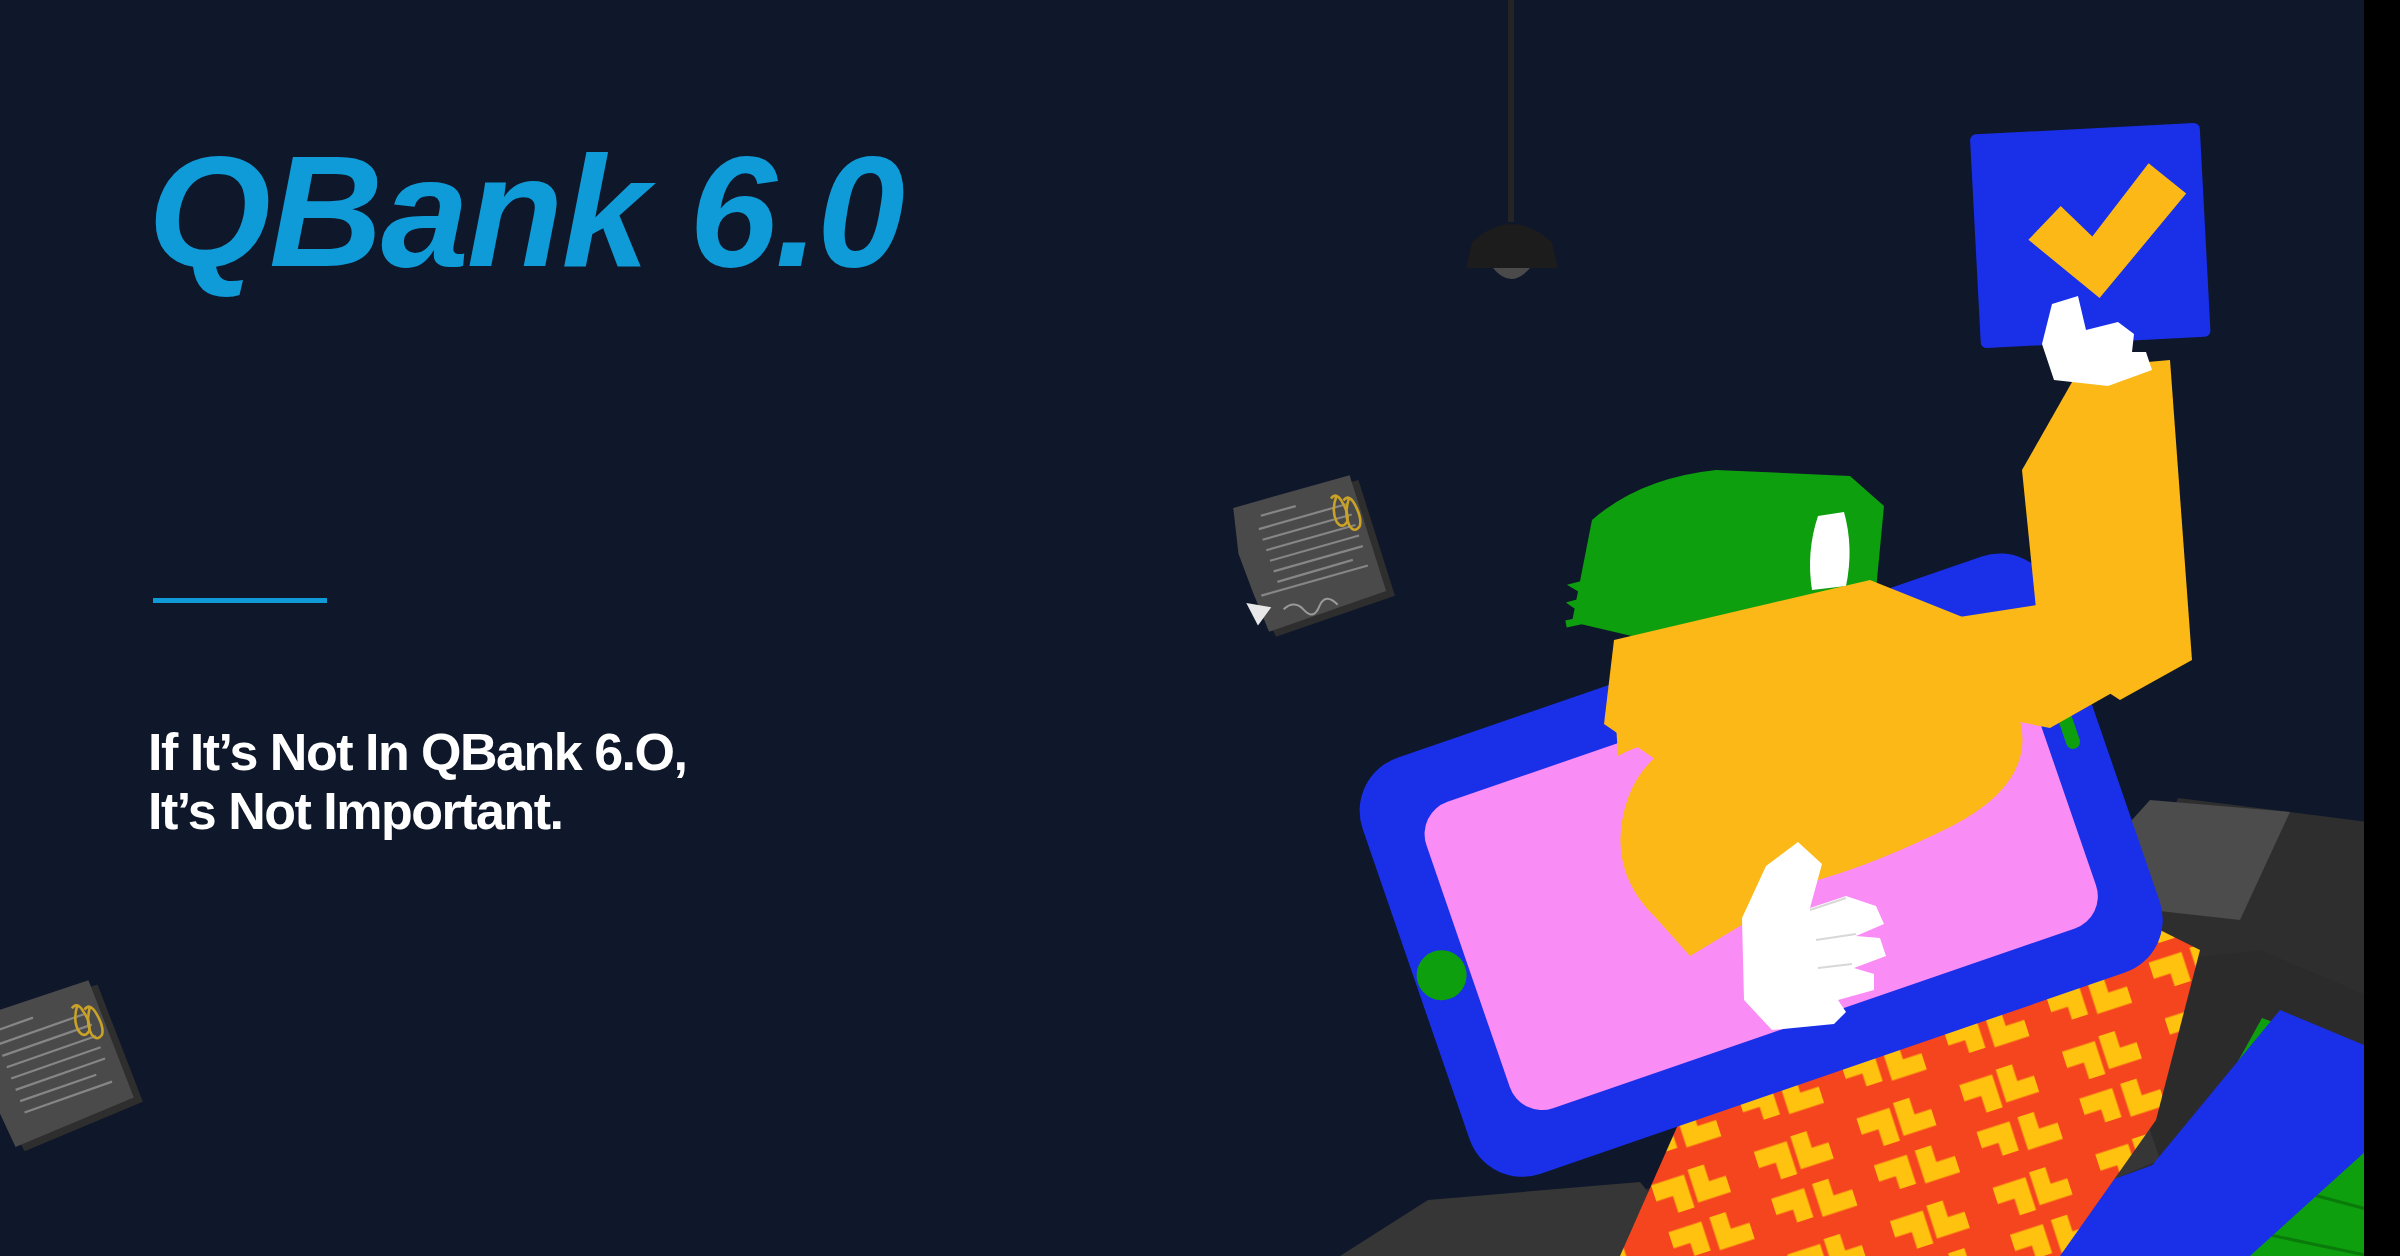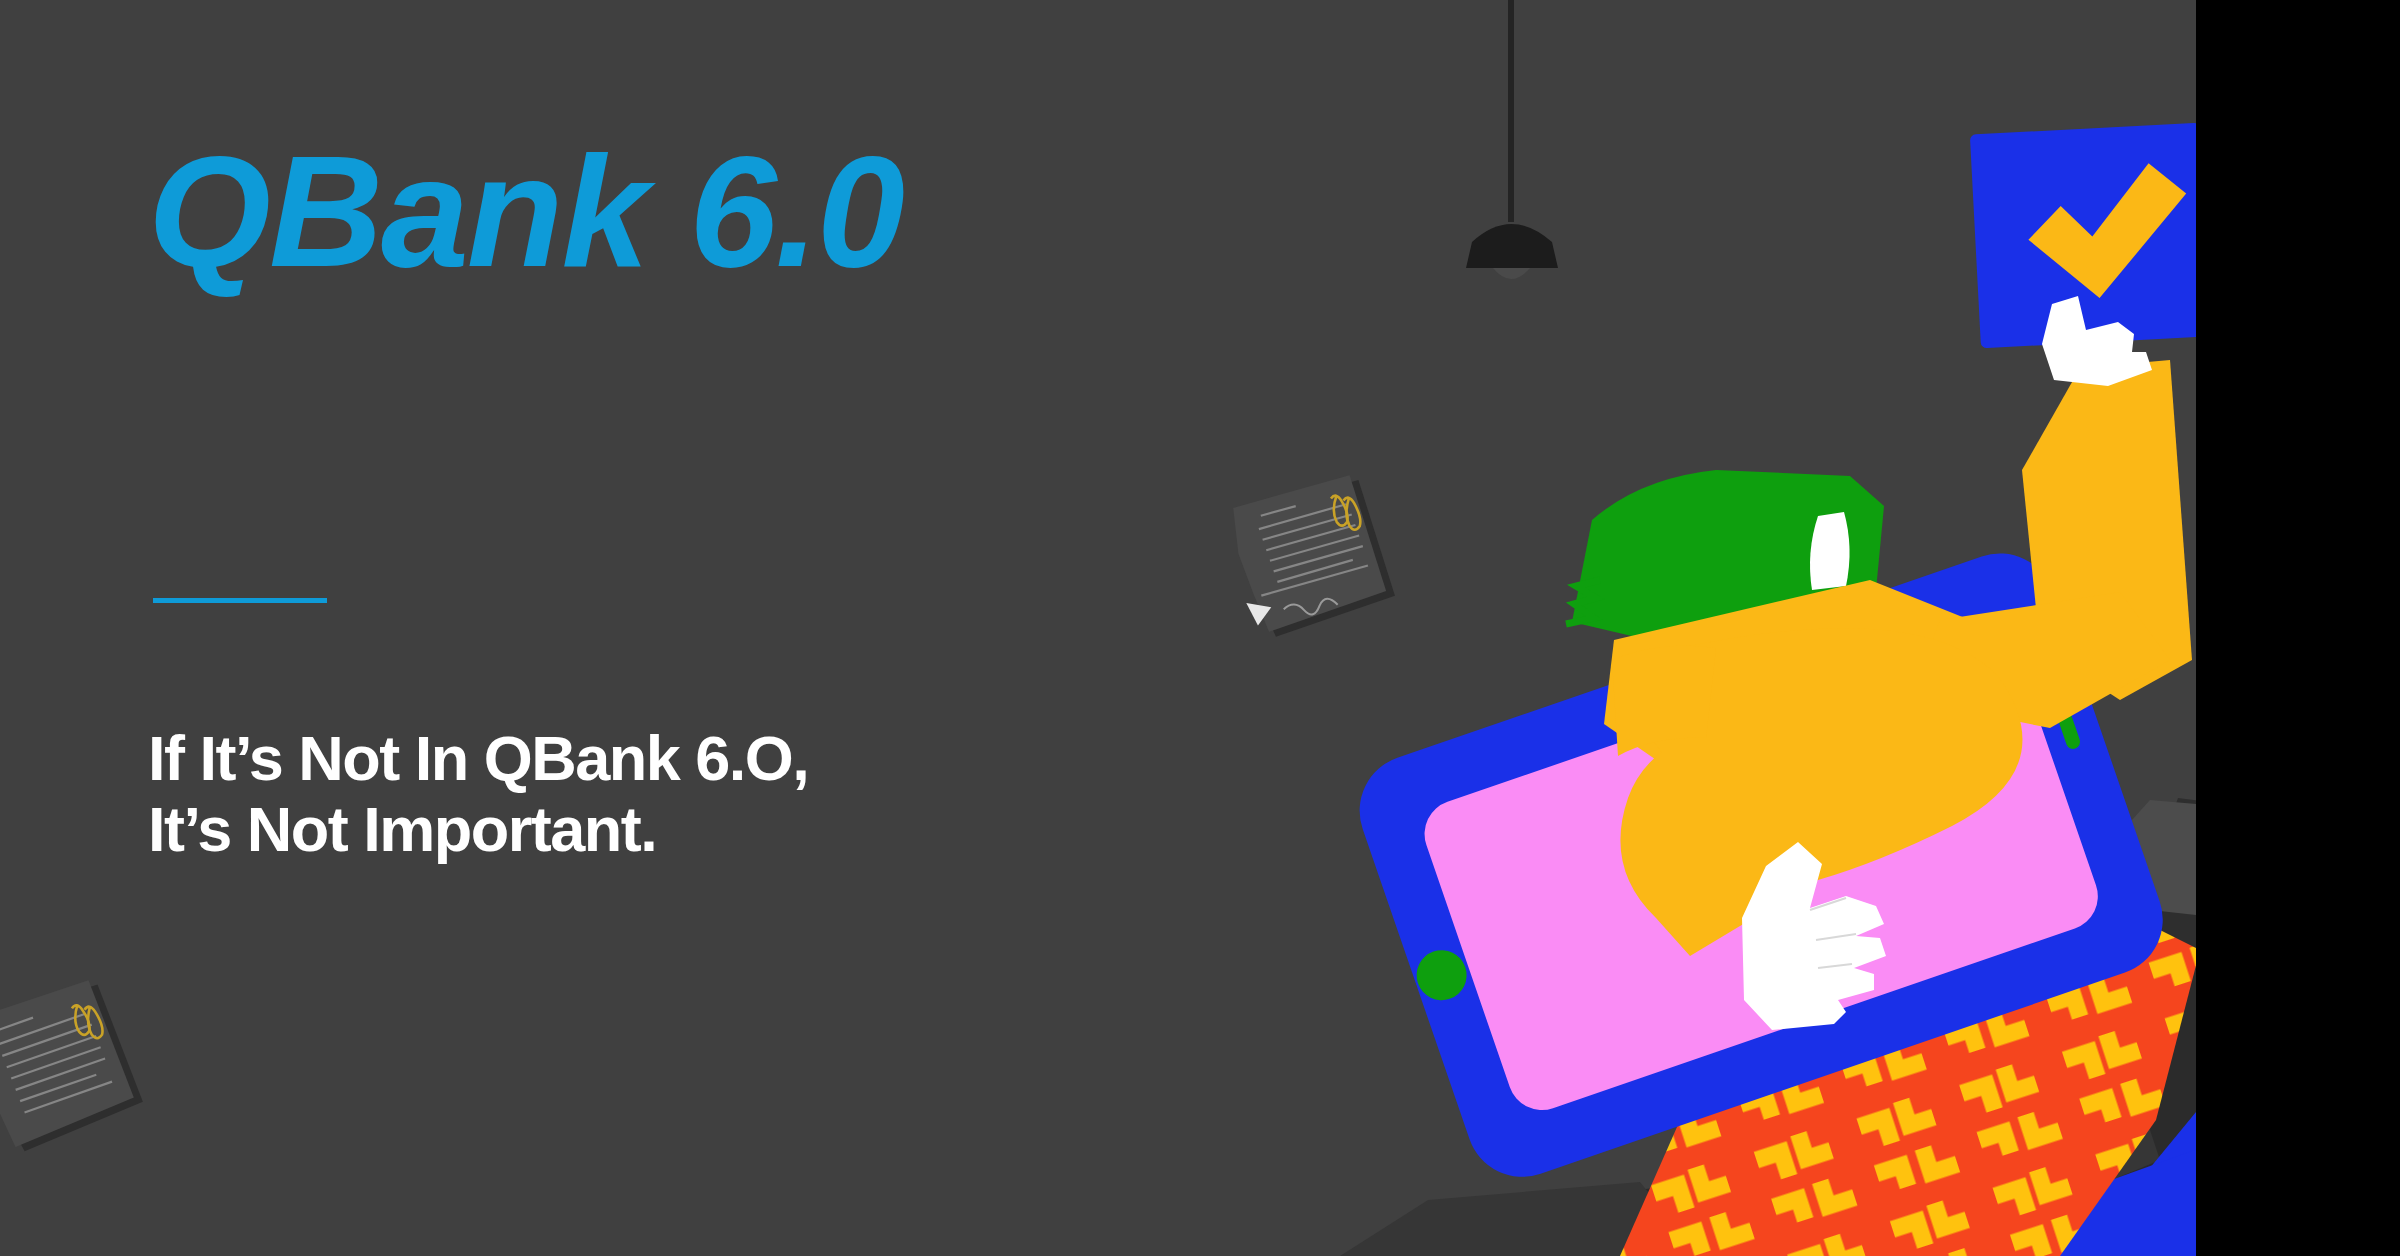--- a/index.html
+++ b/index.html
@@ -2,23 +2,23 @@
 <html><head>
 <meta charset="utf-8">
 <style>
   html, body {
     margin: 0;
     padding: 0;
     background: #000000;
   }
   #stage {
     position: relative;
-    width: 2196px;
+    width: 2364px;
     height: 1256px;
-    background: #404040;
+    background: #0f172a;
     overflow: hidden;
     font-family: "Liberation Sans", sans-serif;
   }
 
   
   #text-block {
     position: absolute;
     left: 148px;
     top: 0;
     width: 1260px;
@@ -53,21 +53,21 @@
     left: 5px;
     top: 598px;
     width: 174px;
     height: 5px;
     background: #0E9BD8;
   }
   #headline {
     position: absolute;
     left: 0px;
     top: 723px;
-    font-size: 63px;
+    font-size: 52px;
     line-height: 1.13;
     font-weight: 700;
     letter-spacing: -1.5px;
     color: #FFFFFF;
     white-space: pre-line;
   }
 
   
   #illustration {
     position: absolute;

